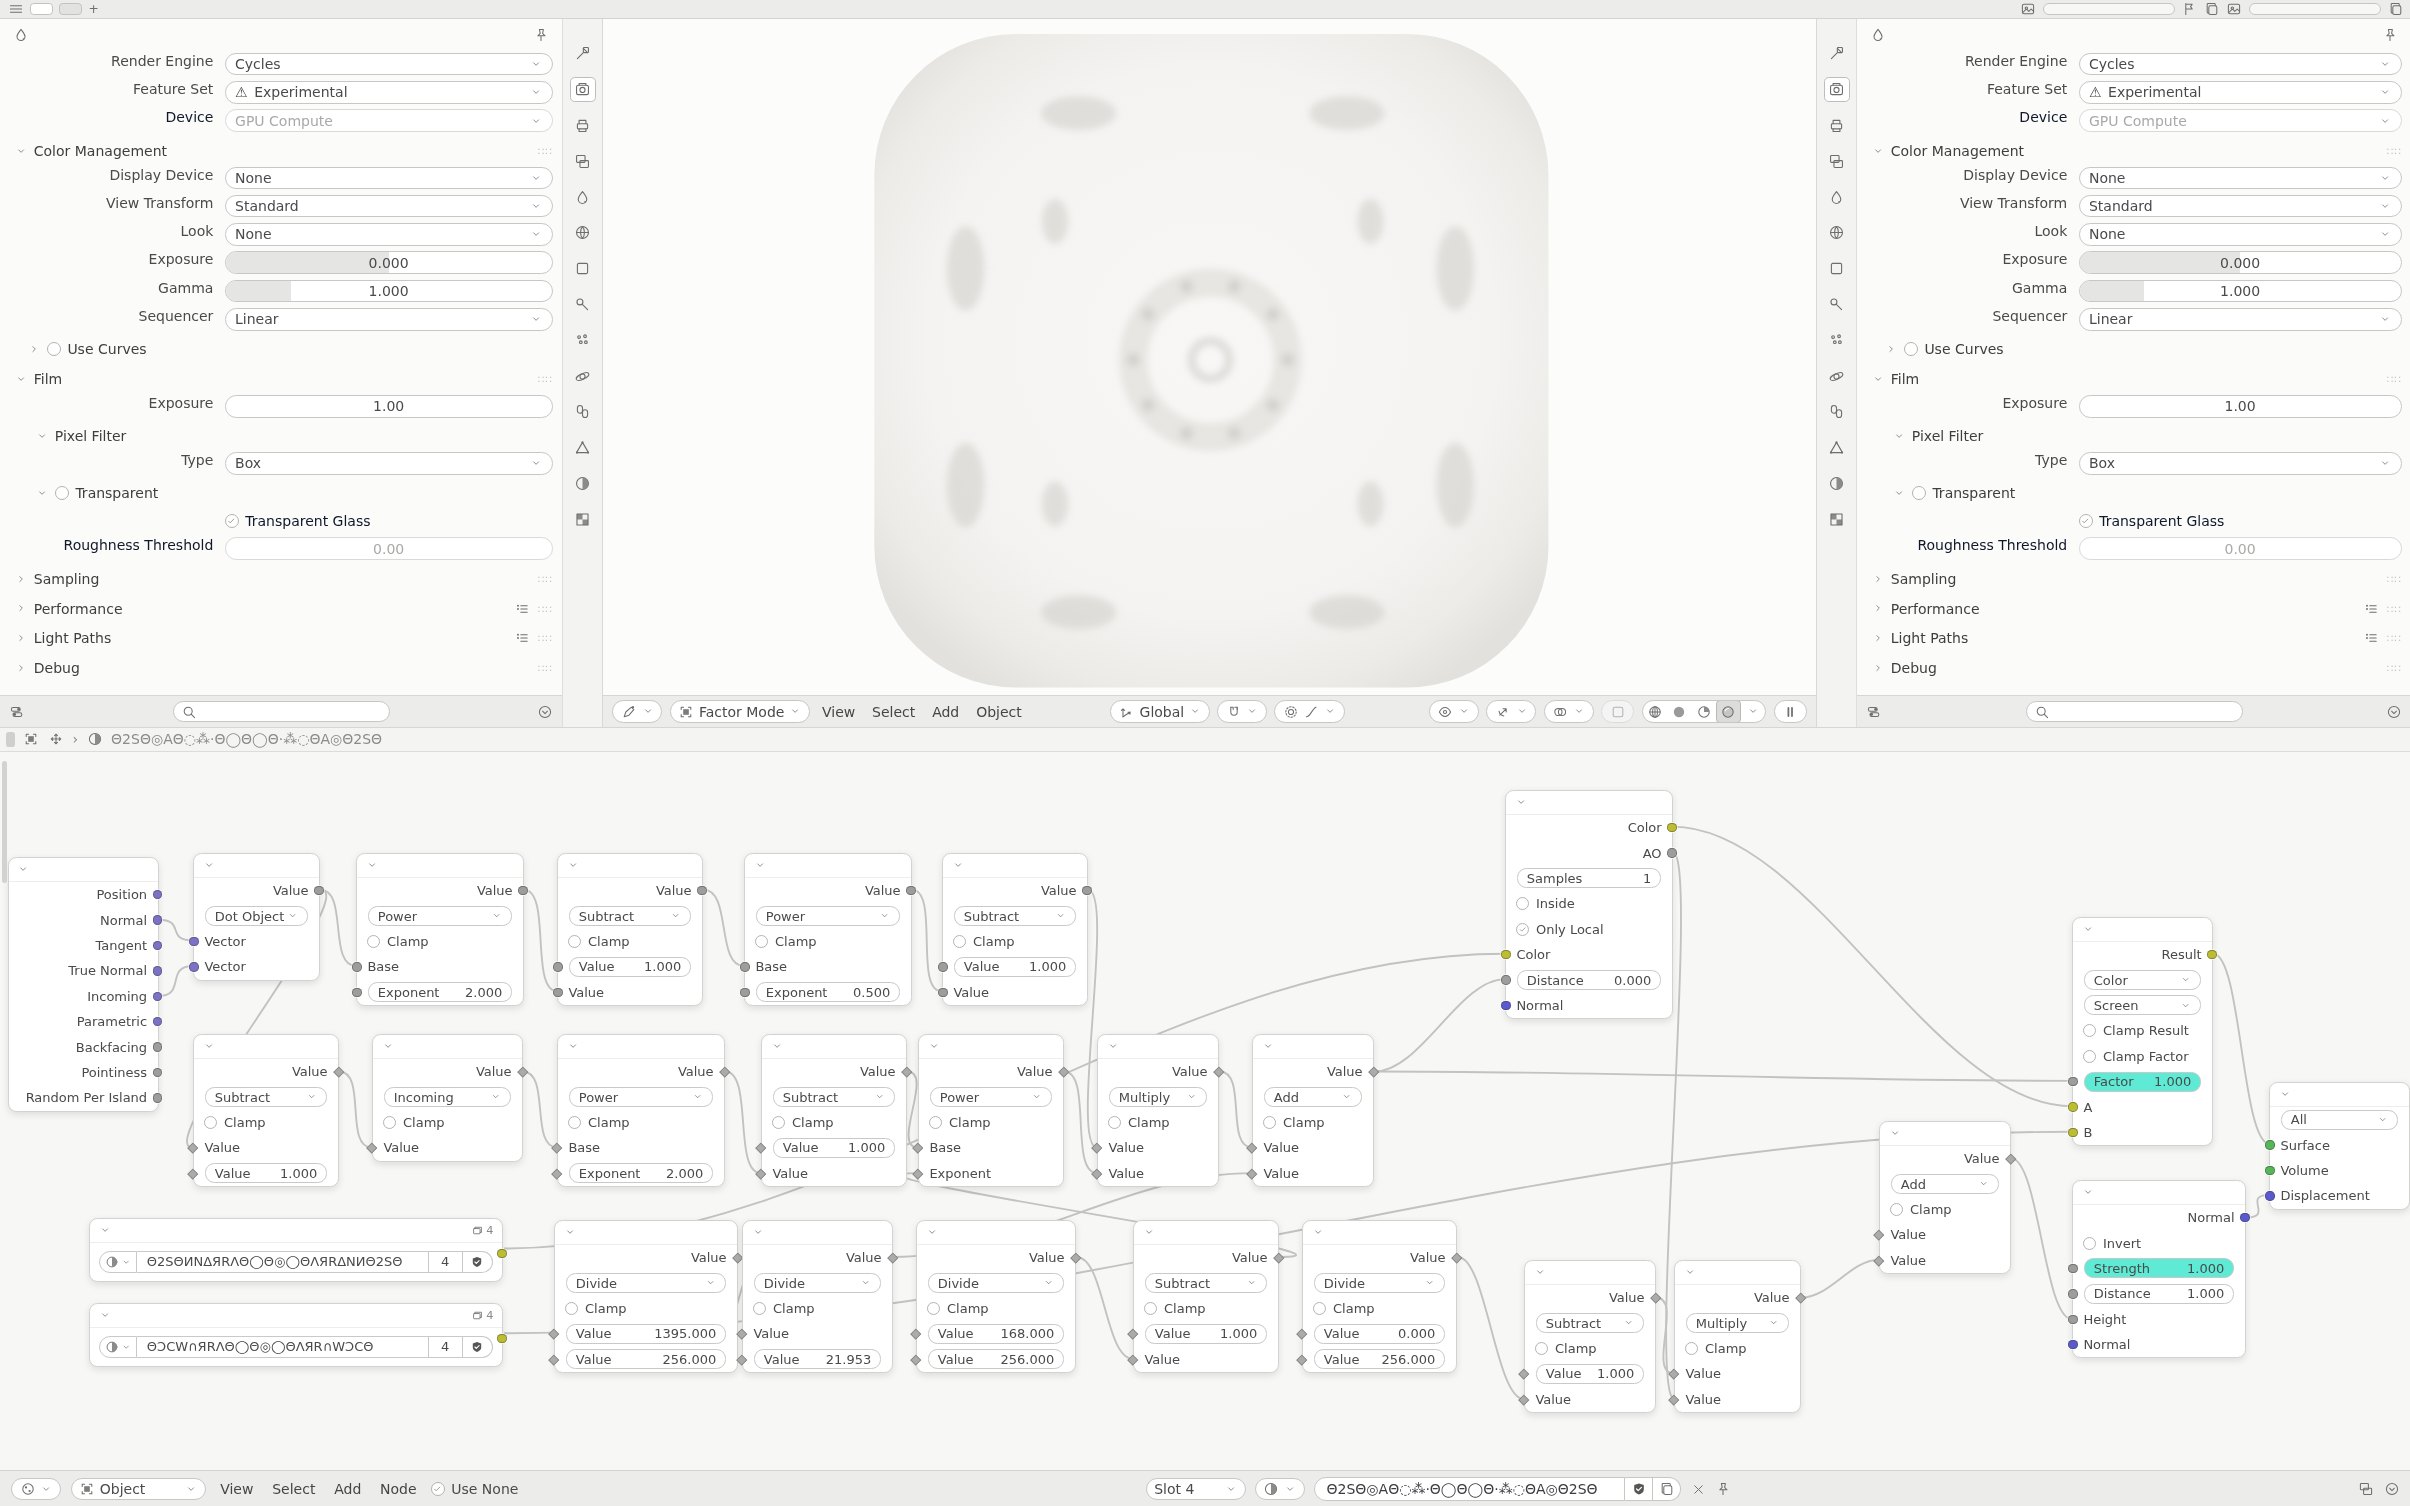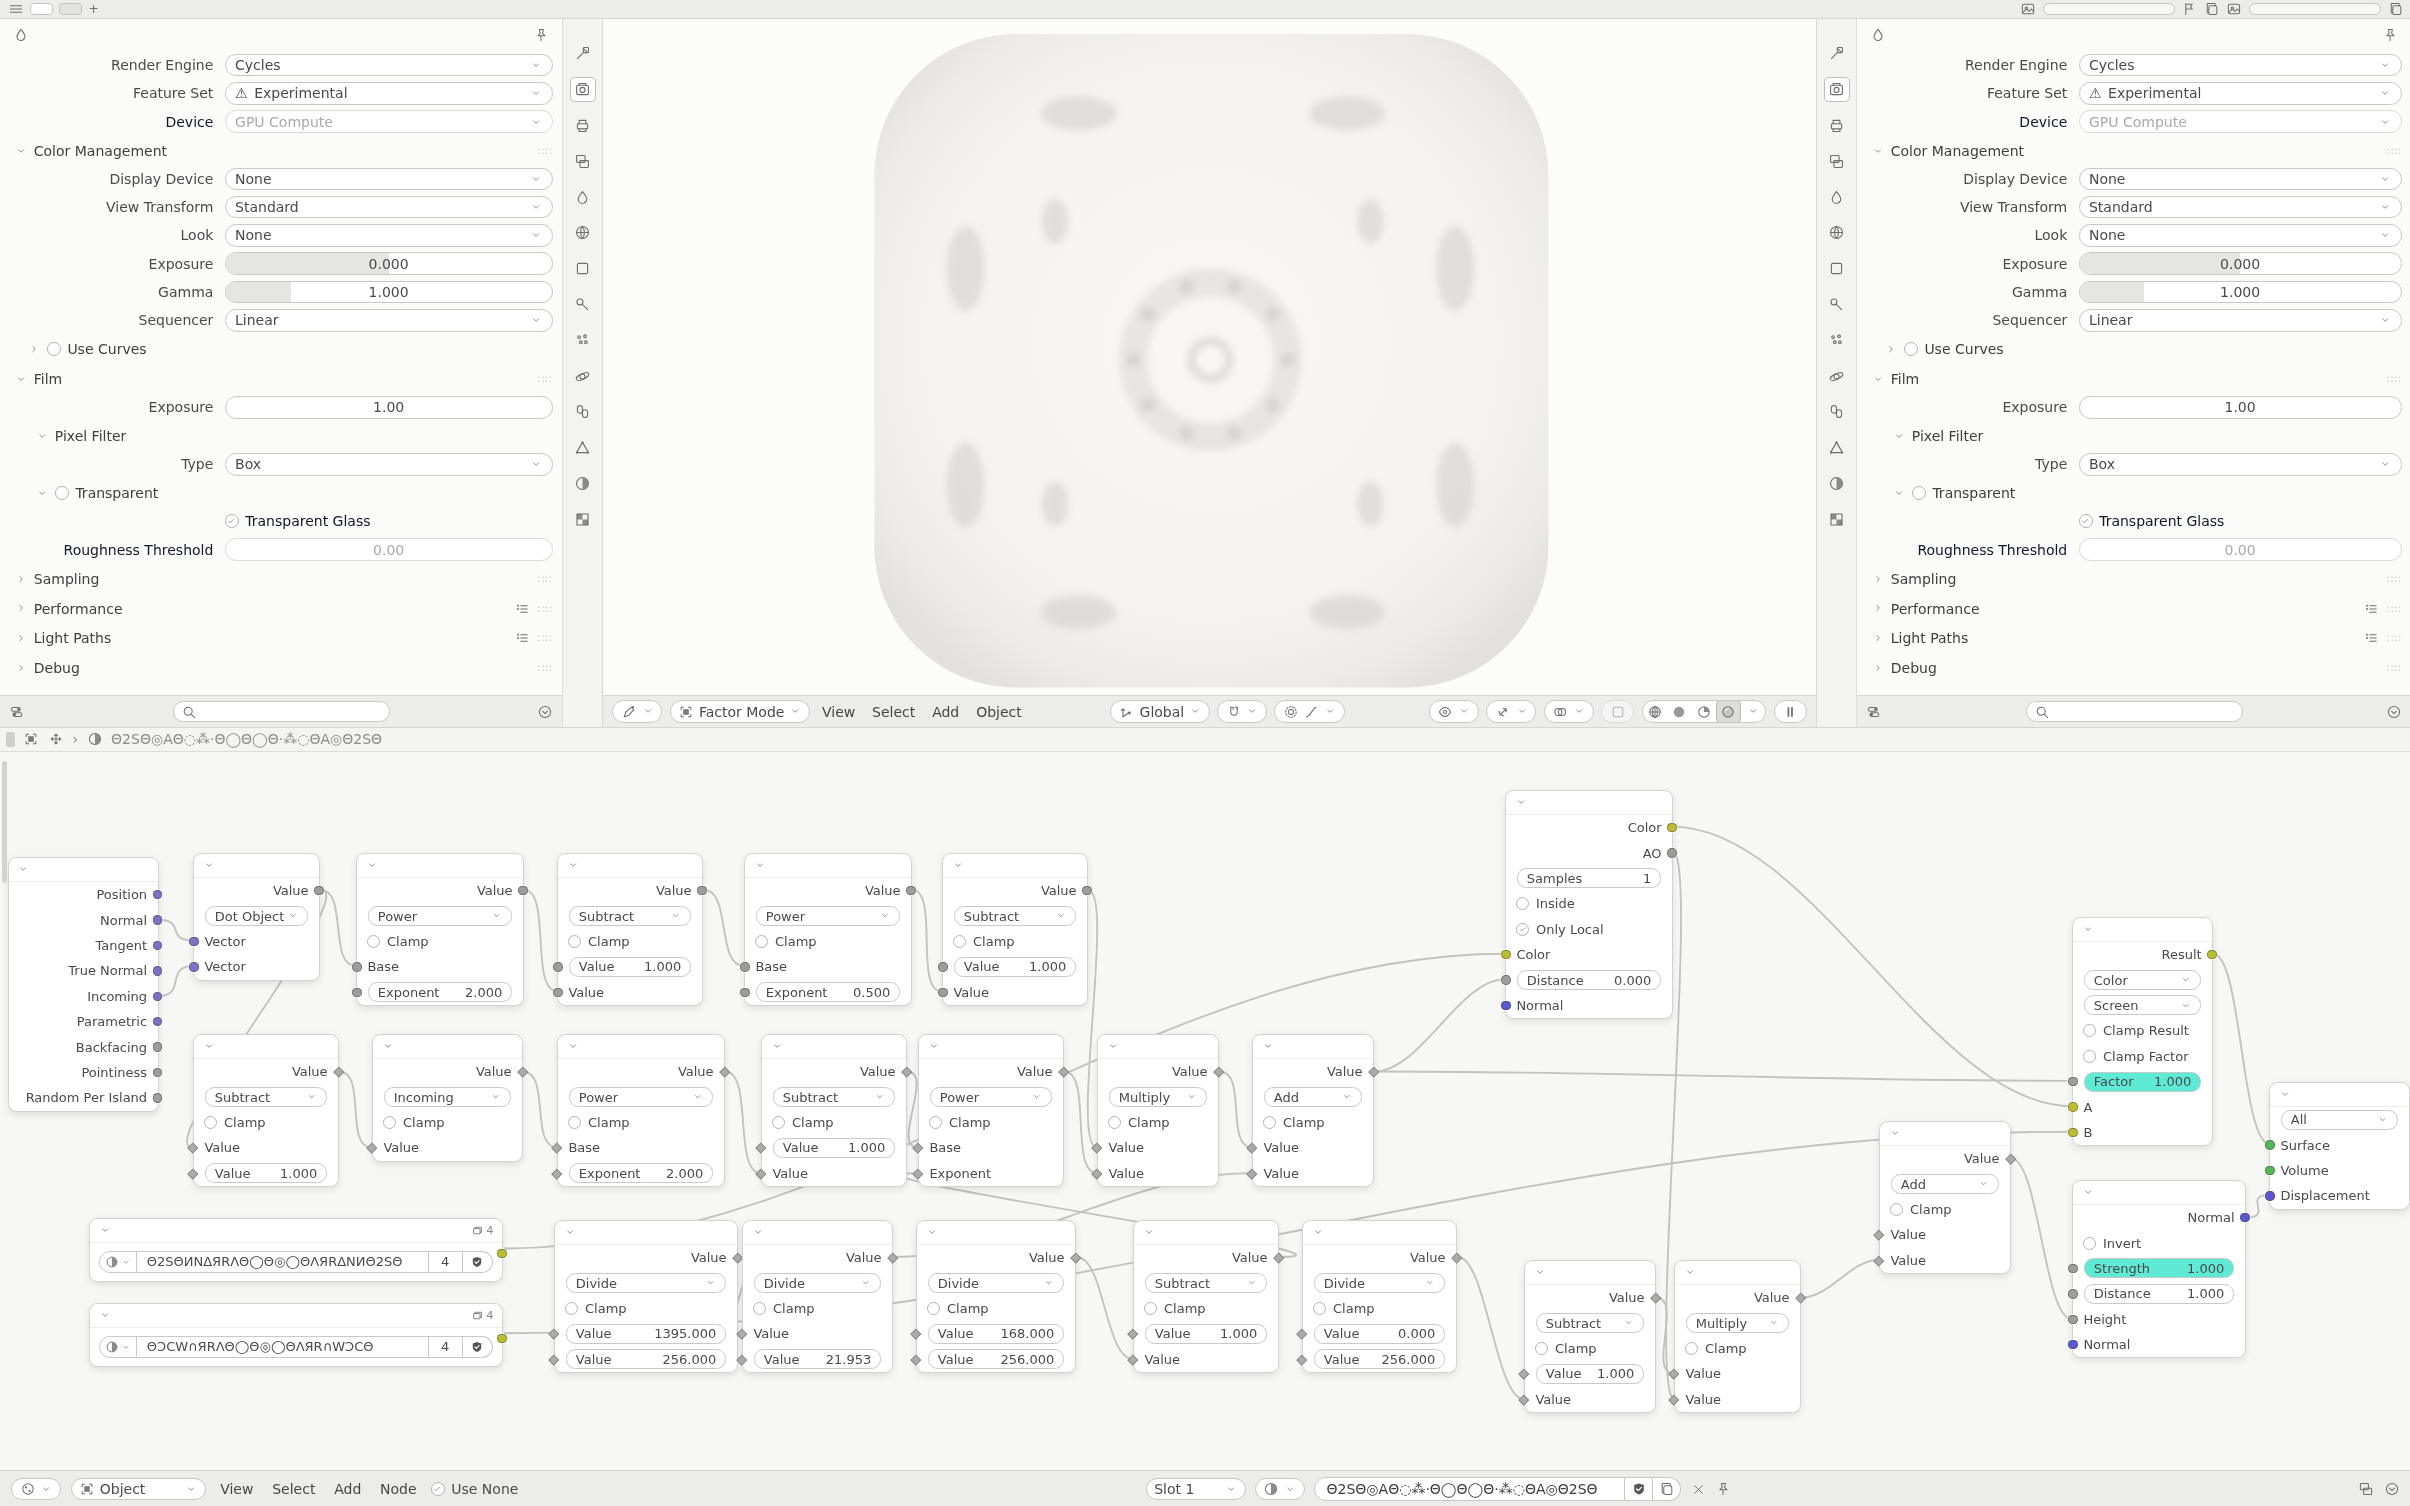--- a/index.html
+++ b/index.html
@@ -19,21 +19,21 @@
 .panel-left{width:603px;border-right:0.9px solid #d8d8d7}
 .panel-right{width:595px;border-left:0.9px solid #d8d8d7;flex-direction:row-reverse}
 .props-col{flex:1;display:flex;flex-direction:column;min-width:0}
 .tabstrip{width:40px;background:#f3f3f2;display:flex;flex-direction:column;align-items:center;padding-top:22.6px;gap:11.3px}
 .panel-left .tabstrip{border-left:0.9px solid #dededd}
 .panel-right .tabstrip{border-right:0.9px solid #dededd}
 .tab{width:26px;height:24.5px;display:flex;align-items:center;justify-content:center;border-radius:4.7px}
 .tab.active{background:#fff;border:0.9px solid #bdbdbc}
 .props-head{height:32px;display:flex;align-items:center;padding:0 13px}
 .props-body{flex:1;padding:1.9px 9.4px 0 15px;overflow:hidden}
-.prow{display:flex;align-items:center;height:24.5px;margin-bottom:3.8px;position:relative}
+.prow{display:flex;height:24.5px;margin-bottom:3.8px;position:relative}
 .plabel{width:39%;text-align:right;padding-right:11.3px;white-space:nowrap;overflow:hidden}
 .plabel.dis,.dis{color:#0f172a}
 .pill{flex:1;height:22.6px;border:0.9px solid #c7c7c6;border-radius:11.3px;background:#fff;display:flex;align-items:center;padding:0 9.4px;position:relative;overflow:hidden}
 .pill .chev{margin-left:auto}
 .pill.disb{border-color:#d9d9d8;color:#a9a9a8}
 .pill .fillbar{position:absolute;left:0;top:0;bottom:0;background:#e5e5e4;z-index:0}
 .pill .ctr{flex:1;text-align:center;z-index:1}
 .sect{display:flex;align-items:center;height:26px;margin:3.8px 0 2.8px 0;gap:6.6px;color:#3e3e3e}
 .sect .grip{margin-left:auto;color:#c2c2c1;font-size:10.4px;letter-spacing:0.9px}
 .sect.sub{margin-left:21px}
@@ -2250,21 +2250,21 @@
   <span style="display:flex;align-items:center;gap:6.6px">
       <span class="chkc">
         <svg class="ic" width="10.4" height="10.4" viewBox="0 0 20 20">
           <path d="M5 10l3 3 7-7"></path>
         </svg>
       </span>
       <span>Use None</span>
     </span>
   <span style="margin-left:auto"></span>
   <span class="vpill">
-      <span style="min-width:66px">Slot 1</span>
+      <span style="min-width:66px">Slot 4</span>
       <span class="icbtn">
         <svg class="ic" width="12.2" height="12.2" viewBox="0 0 20 20">
           <path d="M6 8l4 4 4-4"></path>
         </svg>
       </span>
     </span>
   <span class="vpill">
       <span class="icbtn">
         <svg class="ic" width="16" height="16" viewBox="0 0 20 20">
           <circle cx="10" cy="10" r="7"></circle>

